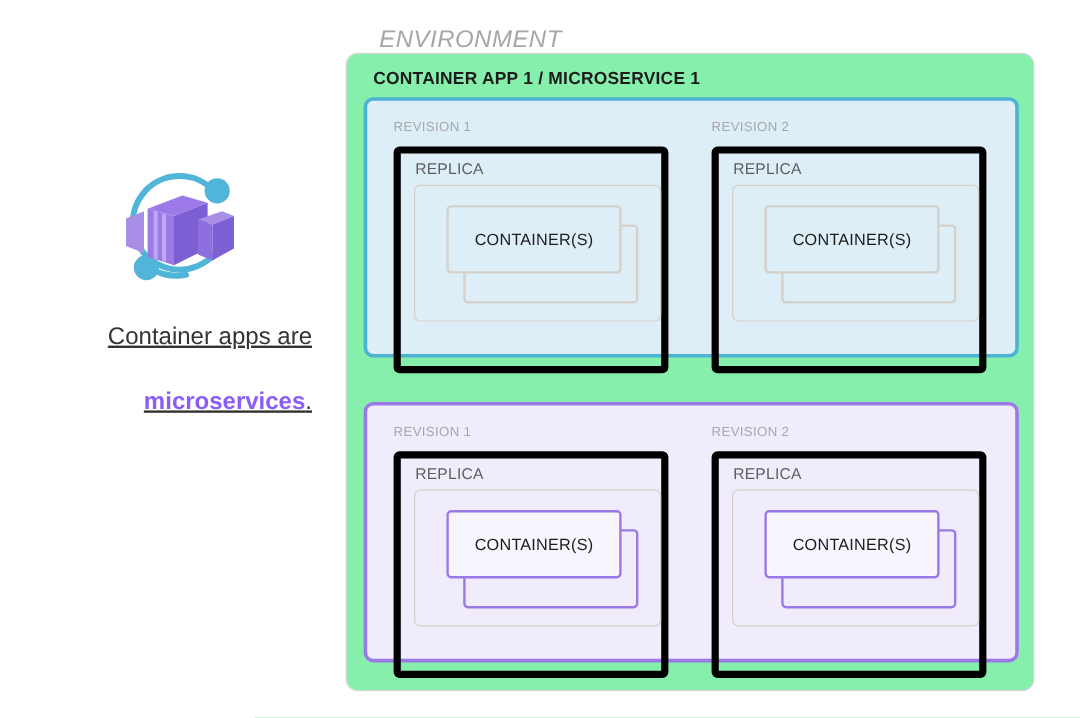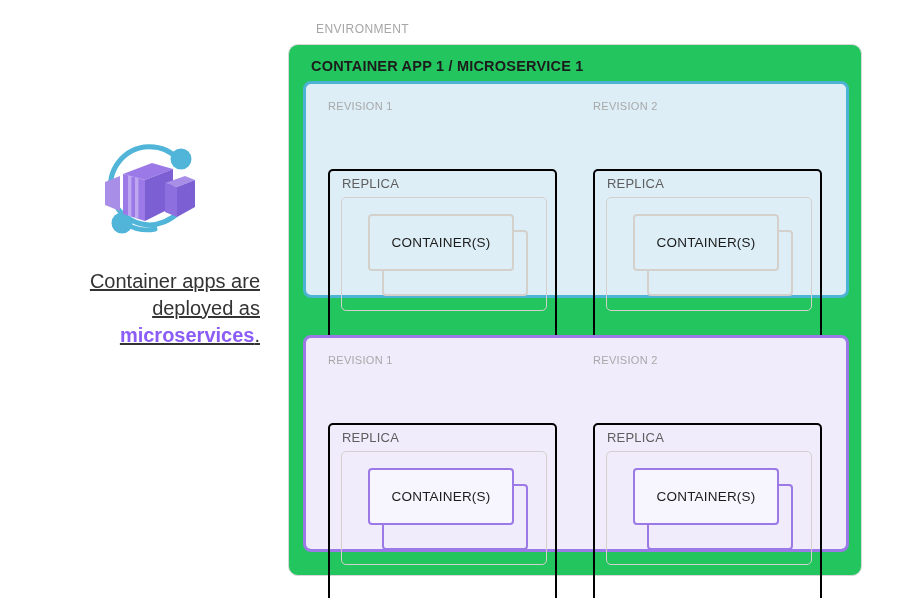--- a/index.html
+++ b/index.html
@@ -32,30 +32,31 @@
     color: #333333;
     font-weight: 400;
     text-decoration: underline;
   }
   .caption b { font-weight: 700; color: #8b5cf6; }
 
   
   .env-label {
     position: absolute;
     left: 316px; top: 22px;
-    font-size: 12px;
+    font-size: 20px;
     letter-spacing: 0.4px;
     color: #a6a6a6;
     font-weight: 400;
+    font-style: italic;
   }
   .env-box {
     position: absolute;
     left: 288px; top: 44px;
     width: 574px; height: 532px;
-    background: #22c55e;
+    background: #86efac;
     border: 1px solid #d8d8d8;
     border-radius: 10px;
   }
 
   
   .app-heading {
     position: absolute;
     font-size: 14.5px;
     font-weight: 700;
     color: #1c1c1c;
@@ -88,23 +89,22 @@
     font-size: 11px;
     color: #a8a8a8;
     letter-spacing: 0.3px;
     font-weight: 400;
     text-align: center;
   }
   .replica-box {
     position: absolute;
     left: 14px; top: 28px;
     width: 229px; height: 189px;
-    border: 2px solid #000000;
+    border: 6px solid #000000;
     border-radius: 5px;
-    margin-top: 47px;
   }
   .replica-label {
     position: absolute;
     left: 12px; top: 5px;
     font-size: 13px;
     color: #5e5e5e;
     letter-spacing: 0.2px;
     font-weight: 400;
   }
   .inner-box {
@@ -176,21 +176,21 @@
       <path d="M 70 48 L 90 41 L 100 45 L 82 52 Z" fill="#a98ee8"></path>
 
       <path d="M 70 48 L 82 52 L 82 82 L 70 77 Z" fill="#8e6fe0"></path>
 
       <path d="M 82 52 L 100 45 L 100 72 L 82 82 Z" fill="#7c5fd3"></path>
     </svg>
   </div>
 
   <div class="caption">
     <span>Container apps are</span><br>
-    <span>deployed as</span><br>
+    <br>
     <b>microservices</b><span>.</span>
   </div>
 </div>
 
 <div class="env-label">ENVIRONMENT</div>
 
 <div class="env-box">
 
   <div class="app-heading" style="left:22px; top:13px;">CONTAINER APP 1 / MICROSERVICE 1</div>
 

